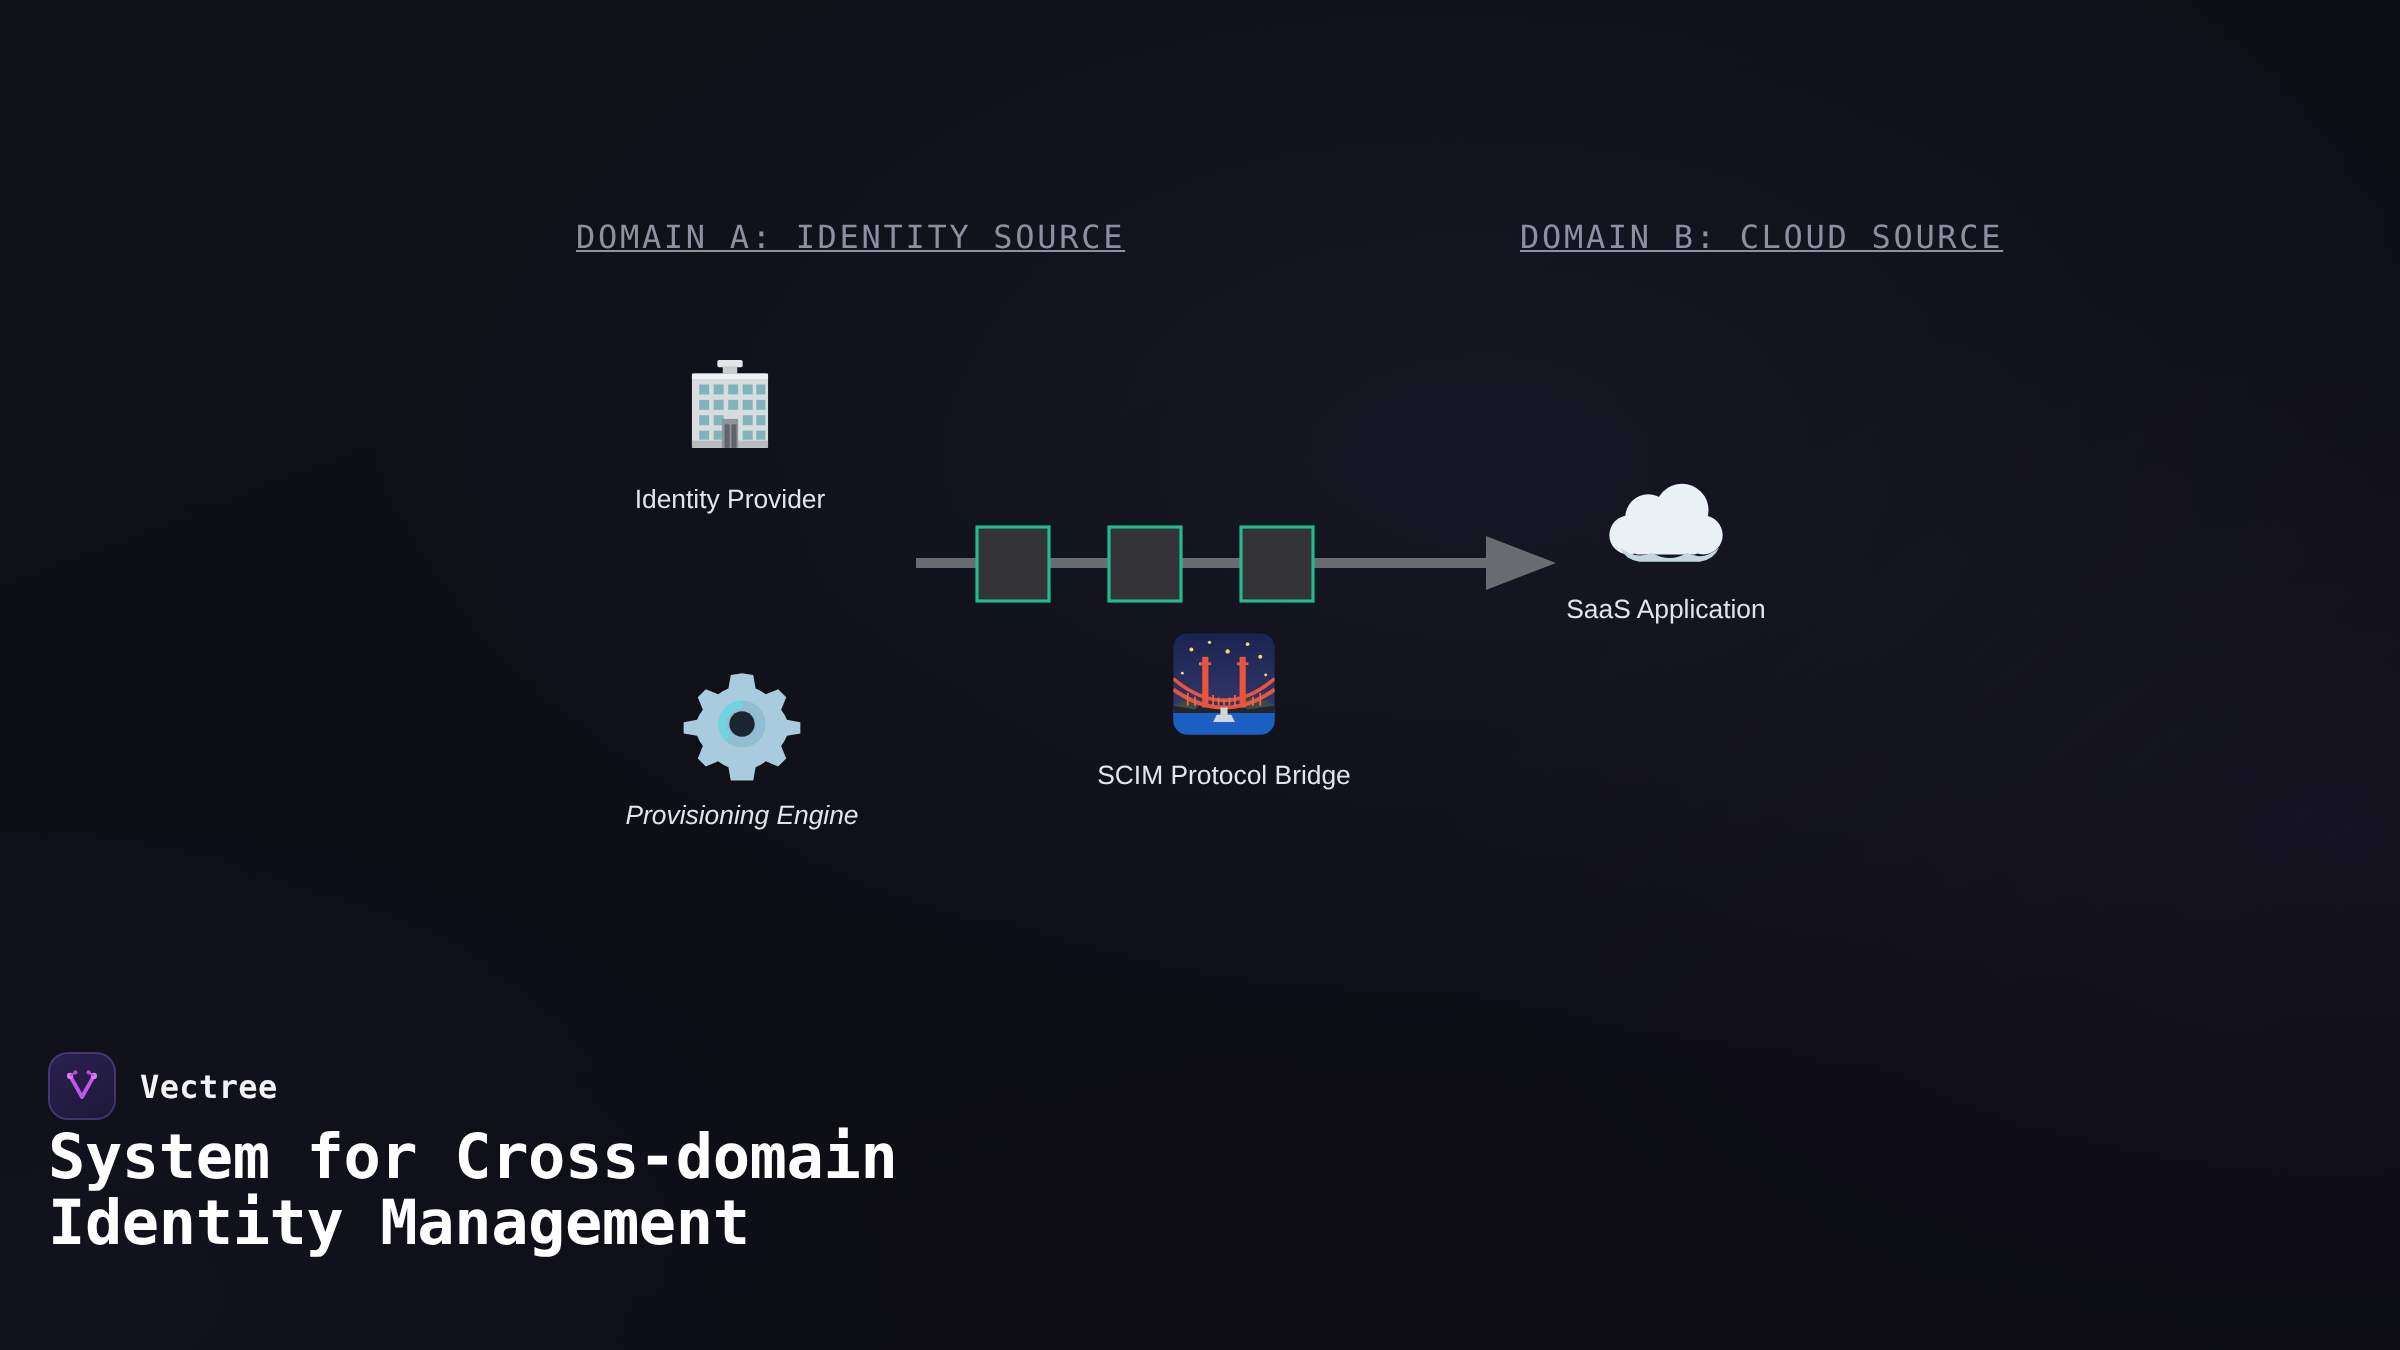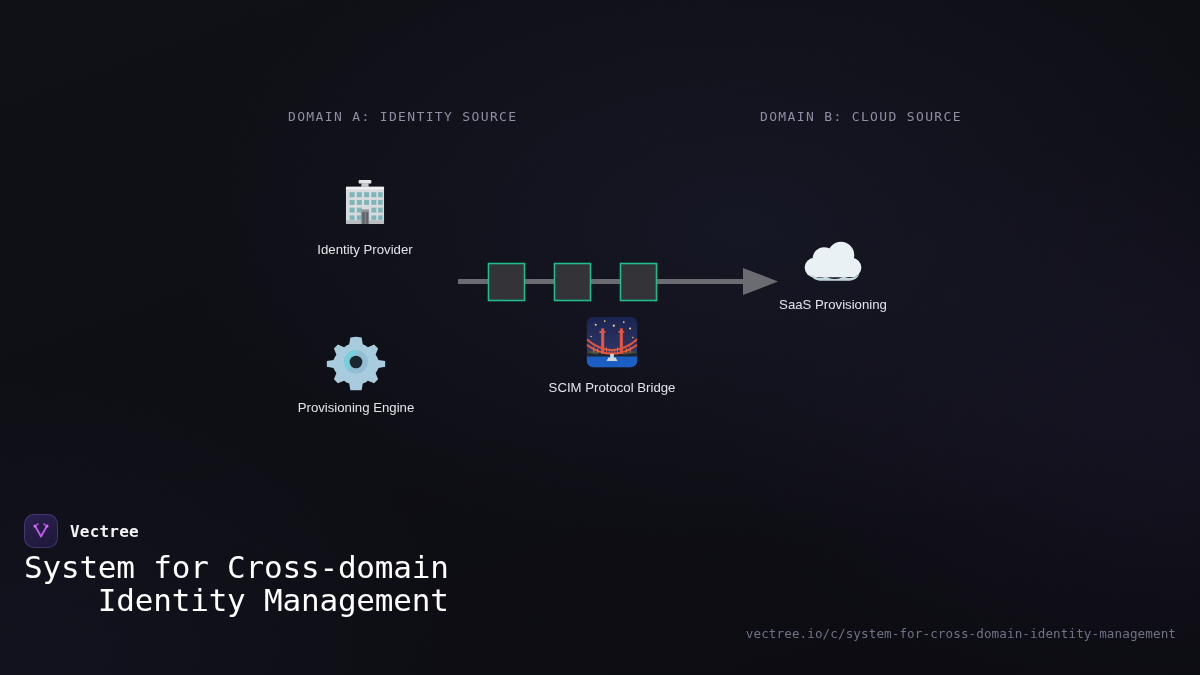--- a/index.html
+++ b/index.html
@@ -24,25 +24,26 @@
       radial-gradient(900px 520px at 62% 34%, rgba(30,32,52,0.50) 0%, rgba(16,16,26,0.0) 62%),
       radial-gradient(700px 420px at 98% 62%, rgba(34,28,54,0.40) 0%, rgba(16,16,26,0.0) 66%),
       radial-gradient(600px 380px at 4% 96%, rgba(26,28,48,0.35) 0%, rgba(16,16,26,0.0) 70%),
       linear-gradient(160deg, #101017 0%, #0e0e15 45%, #0c0c12 100%);
   }
 
   
   .domain-label {
     position: absolute;
     font-family: "DejaVu Sans Mono", "Liberation Mono", monospace;
-    font-size: 13px;
+    font-size: 16px;
     letter-spacing: 1.35px;
     color: #8d8fa3;
     white-space: nowrap;
     top: 109px;
+    text-decoration: underline;
   }
   #domain-a { left: 288px; }
   #domain-b { left: 760px; }
 
   
   .node {
     position: absolute;
     display: flex;
     flex-direction: column;
     align-items: center;
@@ -61,42 +62,41 @@
     font-size: 13.2px;
     color: #e2e4ea;
     white-space: nowrap;
     line-height: 1;
   }
 
   #node-idp       { left: 365px; top: 175px; text-align: right; }
   #node-schema    { left: 601px; top: 185px; }
   #node-cloud     { left: 833px; top: 240px; }
   #node-cloud .glyph { width: 62px; height: 48px; }
-  #node-engine    { left: 356px; top: 333px; }
+  #node-engine    { left: 371px; top: 333px; font-style: italic; }
   #node-bridge    { left: 612px; top: 313px; }
   #node-bridge .glyph { width: 58px; height: 58px; }
 
   
   #pipeline {
     position: absolute;
     left: 450px;
     top: 255px;
     width: 340px;
     height: 56px;
   }
   #pipeline svg { display: block; }
 
   
   #footer {
     position: absolute;
     left: 0;
-    bottom: 12px;
+    bottom: 0;
     width: 1200px;
     height: 160px;
-    text-align: right;
   }
   #brand-row {
     position: absolute;
     left: 24px;
     top: 11px;
     display: flex;
     align-items: center;
     gap: 12px;
   }
   #brand-logo {
@@ -115,21 +115,21 @@
     font-size: 16px;
     font-weight: bold;
     color: #f3f3f6;
     letter-spacing: 0.2px;
   }
   #headline {
     position: absolute;
     left: 24px;
     top: 48px;
     font-family: "DejaVu Sans Mono", "Liberation Mono", monospace;
-    font-weight: normal;
+    font-weight: bold;
     font-size: 31px;
     line-height: 33px;
     color: #ffffff;
     letter-spacing: -0.2px;
     white-space: pre-line;
     margin: 0;
   }
   #footer-url {
     position: absolute;
     right: 24px;
@@ -203,21 +203,21 @@
     <svg class="glyph" viewBox="0 0 70 52">
       <g fill="#e9f1f4">
         <circle cx="25" cy="20" r="13"></circle>
         <circle cx="44" cy="16" r="15"></circle>
         <circle cx="14" cy="30" r="11"></circle>
         <circle cx="56" cy="30" r="11"></circle>
         <rect x="14" y="28" width="42" height="13" rx="6"></rect>
       </g>
       <path d="M9 37 q9 7 18 3 q10 6 20 0 q9 5 18 -3 q-3 7 -11 8 h-34 q-8 -1 -11 -8 z" fill="#c3d7dd"></path>
     </svg>
-    <div class="caption">SaaS Provisioning</div>
+    <div class="caption">SaaS Application</div>
   </div>
 
   <div class="node" id="node-engine">
     <svg class="glyph" viewBox="0 0 64 64">
       <path fill="#a8cbdd" d="M32 4 l6.2 1 l1.3 7.4 a21 21 0 0 1 5.6 3.2 l6.9-2.8 l4.4 4.4 l-2.8 6.9
         a21 21 0 0 1 3.2 5.6 l7.4 1.3 v6.2 l-7.4 1.3 a21 21 0 0 1 -3.2 5.6 l2.8 6.9 l-4.4 4.4
         l-6.9 -2.8 a21 21 0 0 1 -5.6 3.2 l-1.3 7.4 h-6.2 l-6.2 0 l-1.3 -7.4 a21 21 0 0 1 -5.6 -3.2
         l-6.9 2.8 l-4.4 -4.4 l2.8 -6.9 a21 21 0 0 1 -3.2 -5.6 l-7.4 -1.3 v-6.2 l7.4 -1.3
         a21 21 0 0 1 3.2 -5.6 l-2.8 -6.9 l4.4 -4.4 l6.9 2.8 a21 21 0 0 1 5.6 -3.2 l1.3 -7.4 z"></path>
       <circle cx="32" cy="32" r="18" fill="#a8cbdd"></circle>
@@ -293,16 +293,15 @@
           <line x1="5.5" y1="6.5" x2="8.4" y2="4.6" stroke="#b64ee0" stroke-width="1.1"></line>
           <line x1="18.5" y1="6.5" x2="15.6" y2="4.6" stroke="#b64ee0" stroke-width="1.1"></line>
         </svg>
       </div>
       <div id="brand-name">Vectree</div>
     </div>
 
     <h1 id="headline">System for Cross-domain
 Identity Management</h1>
 
-    <div id="footer-url">vectree.io/c/system-for-cross-domain-identity-management</div>
   </div>
 
 </div>
 
 </body></html>

